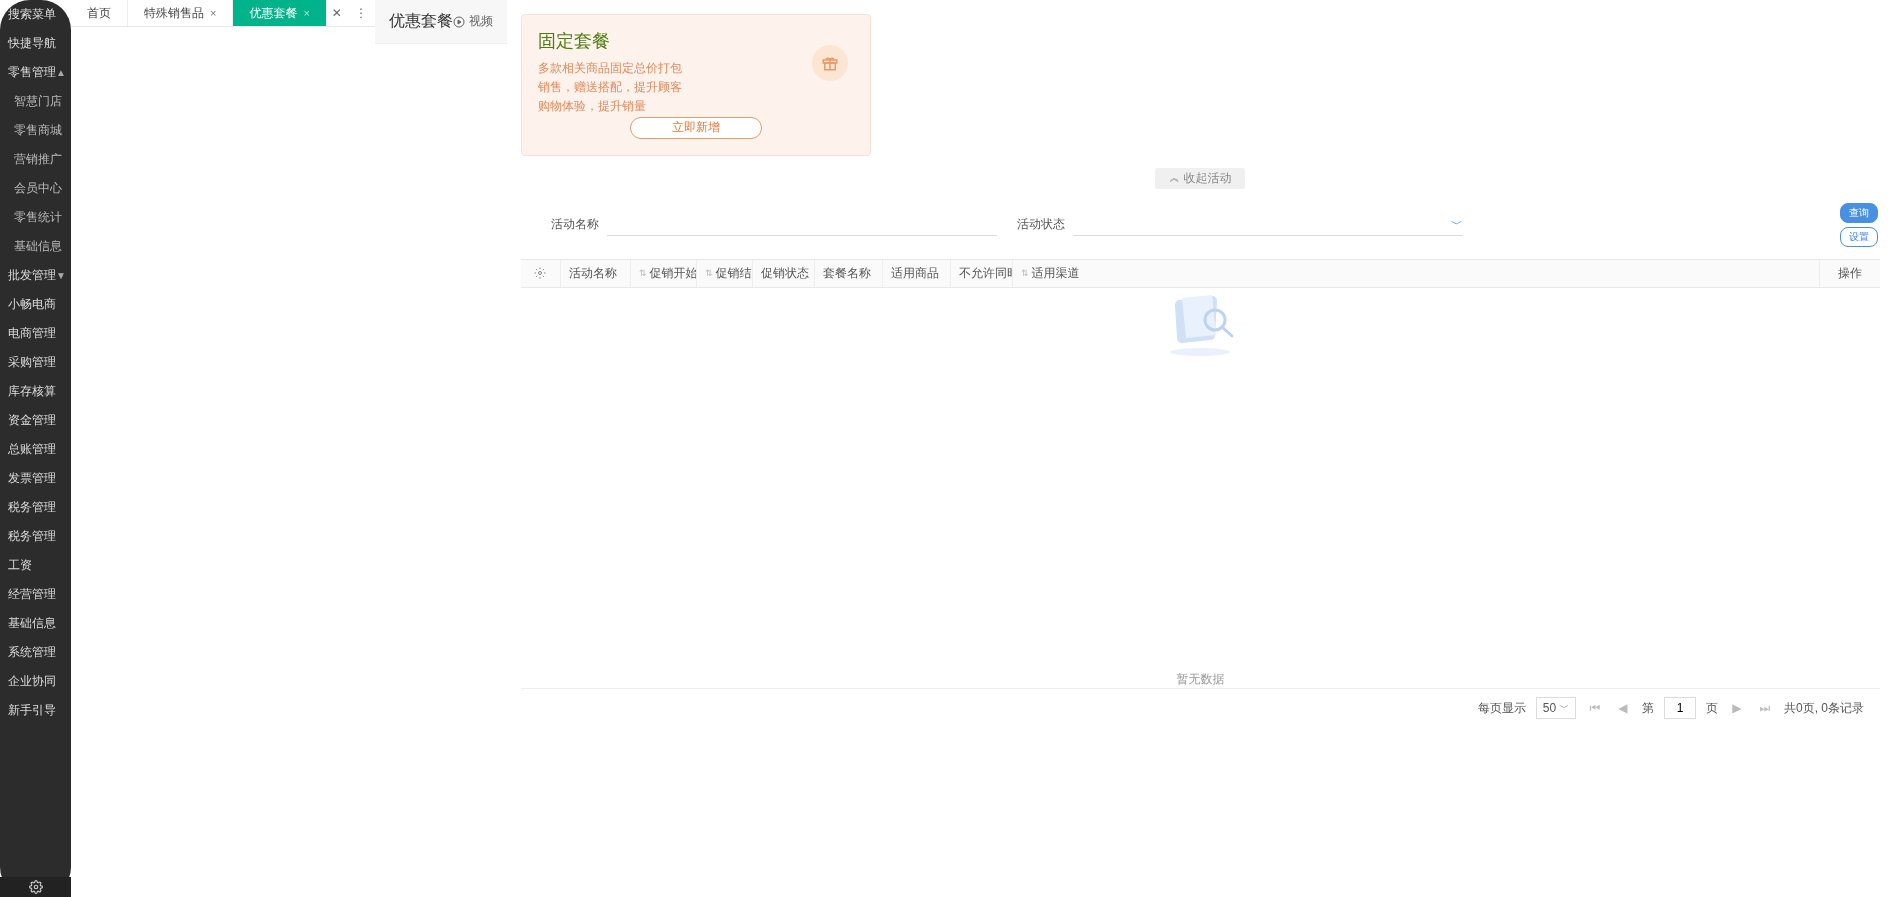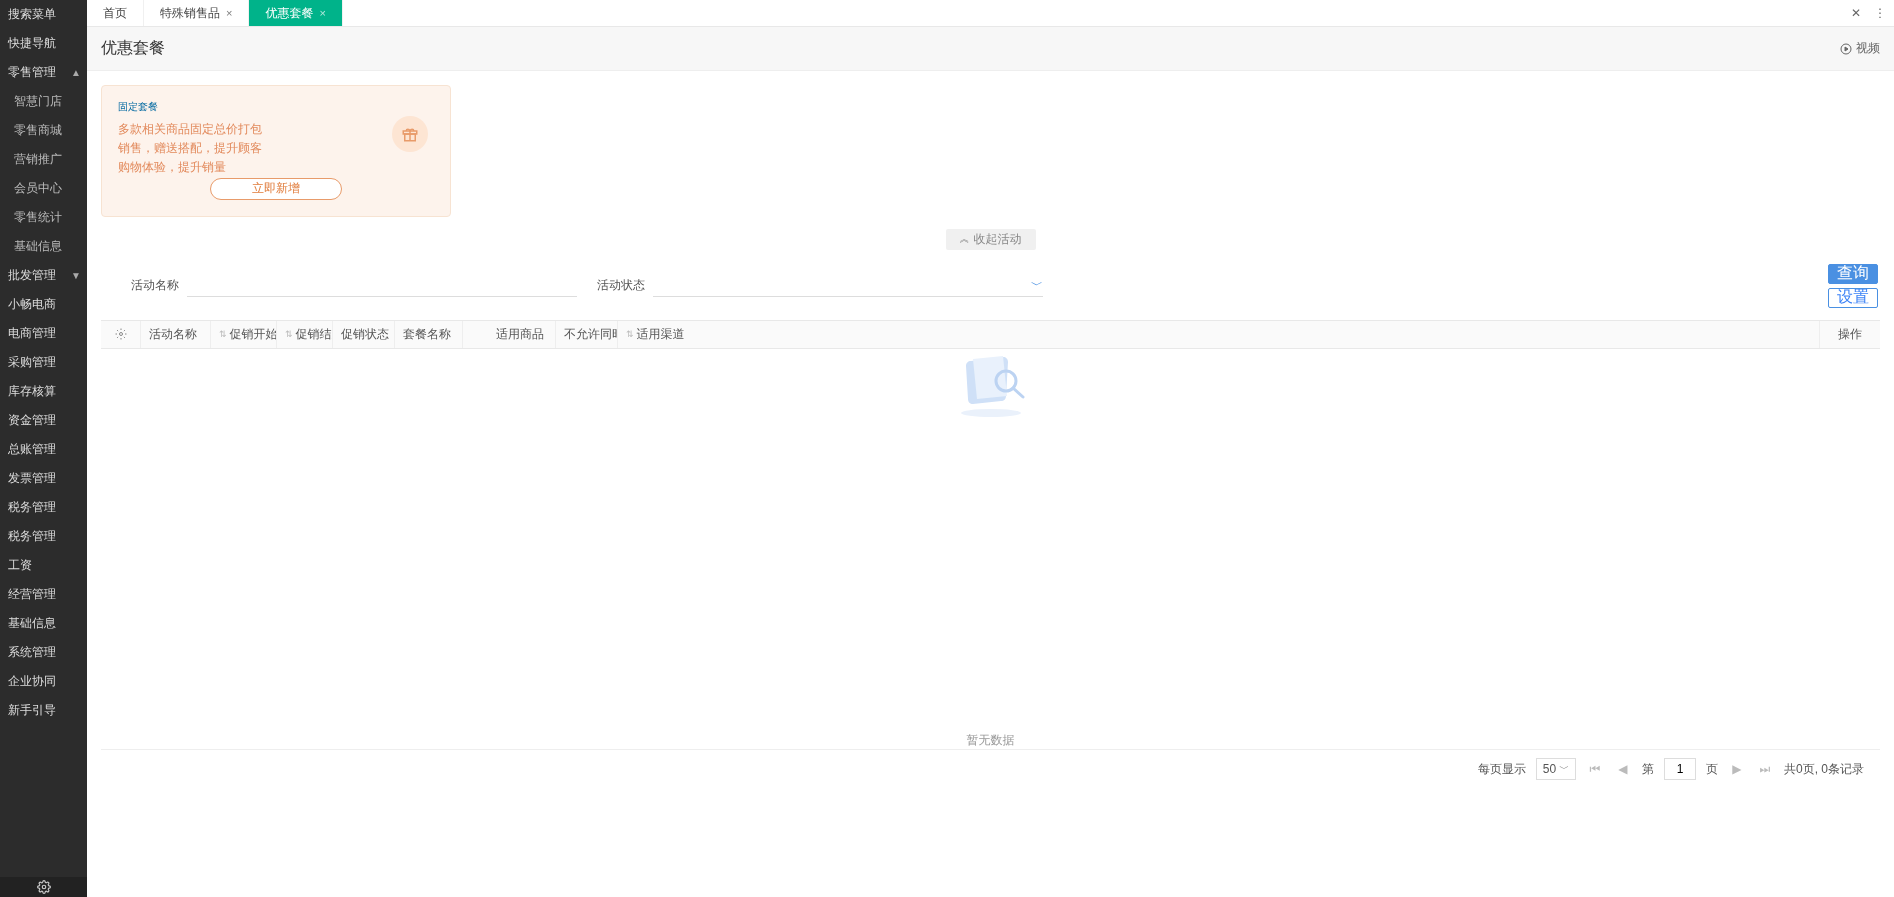--- a/index.html
+++ b/index.html
@@ -1,78 +1,78 @@
 <!DOCTYPE html>
 <html><head>
 <meta charset="utf-8">
 <style>
 * { margin:0; padding:0; box-sizing:border-box; font-family:"Microsoft YaHei","PingFang SC",Arial,sans-serif; }
 body { width:1894px; height:897px; background:#fff; overflow:hidden; font-size:12px; color:#333; }
 .app { display:flex; width:100%; height:100%; }
 
 
-.sidebar { width:87px; background:#2c2c2c; color:#ccc; display:flex; flex-direction:column; position:relative; }
+.sidebar { width:71px; background:#2c2c2c; color:#ccc; display:flex; flex-direction:column; position:relative;border-radius:30px; }
 .sidebar-scroll { flex:1; overflow:hidden; }
 .side-item { height:29px; display:flex; align-items:center; justify-content:flex-start; padding-left:8px; font-size:12px; cursor:pointer; color:#ddd; white-space:nowrap; }
 .side-item .arrow { margin-left:auto; margin-right:6px; font-size:10px; color:#aaa; }
 .side-sub { padding-left:14px; color:#bbb; }
 .side-foot { height:20px; background:#222; display:flex; align-items:center; justify-content:center; color:#aaa; }
 .gear-svg { width:14px; height:14px; }
 
 
-.main { flex:1; display:flex; flex-direction:column; background:#fff; height:100%; }
+.main { flex:1; display:flex; flex-direction:row; background:#fff; height:100%; }
 
 
 .tabbar { height:27px; display:flex; align-items:stretch; background:#fff; border-bottom:1px solid #e8e8e8; position:relative; }
 .tab { display:flex; align-items:center; padding:0 16px; font-size:12px; color:#444; cursor:pointer; border-right:1px solid #f0f0f0; }
 .tab.active { background:#00b38a; color:#fff; }
 .tab .close { margin-left:6px; font-size:11px; opacity:.7; }
 .tab-right { margin-left:auto; display:flex; align-items:center; padding-right:4px; gap:4px; }
 .tab-btn { width:20px; height:20px; display:flex; align-items:center; justify-content:center; color:#666; cursor:pointer; }
 
 
 .page-title-row { height:44px; display:flex; align-items:center; padding:0 14px; background:#f7f7f7; border-bottom:1px solid #eee; }
 .page-title { font-size:16px; color:#333; font-weight:500; }
 .video-link { margin-left:auto; font-size:12px; color:#666; display:flex; align-items:center; gap:4px; }
 
 
 .content { flex:1; overflow:auto; padding:14px 14px 0 14px; background:#fff; position:relative; }
 
 
 .promo-card { width:350px; background:#fdf3ec; border:1px solid #f7e3d2; border-radius:4px; padding:14px 16px 16px 16px; position:relative; }
-.promo-title { font-size:10px; color:#0369a1; font-weight:500; margin-bottom:6px; }
+.promo-title { font-size:18px; color:#4d7c0f; font-weight:500; margin-bottom:6px; }
 .promo-desc { font-size:12px; color:#e2895b; line-height:1.6; width:150px; }
 .promo-icon { position:absolute; top:30px; right:22px; width:36px; height:36px; background:#fde5d3; border-radius:50%; display:flex; align-items:center; justify-content:center; }
 .promo-icon svg { width:18px; height:18px; }
 .promo-btn { width:132px; margin-left:auto; margin-right:auto; display:block; height:22px; border:1px solid #e89b6a; color:#e07b3a; background:#fff; border-radius:12px; font-size:12px; cursor:pointer; }
 
 
 .collapse-bar { display:flex; justify-content:center; margin:12px 0 10px 0; }
 .collapse-btn { background:#f0f0f0; color:#888; font-size:12px; padding:2px 14px; border-radius:2px; cursor:pointer; display:flex; align-items:center; gap:4px; }
 
 
 .filter-row { display:flex; align-items:center; padding:4px 2px 12px 30px; gap:20px; }
 .filter-item { display:flex; align-items:center; gap:8px; }
 .filter-label { font-size:12px; color:#555; }
 .text-input { width:390px; height:22px; border:none; border-bottom:1px solid #ddd; outline:none; font-size:12px; padding:0 4px; background:transparent; }
 .select-wrap { width:390px; height:22px; border-bottom:1px solid #ddd; display:flex; align-items:center; justify-content:space-between; color:#aaa; cursor:pointer; position:relative; }
 .select-wrap .sel-caret { color:#4a90e2; font-size:12px; }
 .filter-actions { margin-left:auto; display:flex; flex-direction:column; gap:4px; }
-.btn { min-width:38px; height:20px; border-radius:2px; font-size:16px; cursor:pointer; display:flex; align-items:center; justify-content:center; padding:0 8px; }
+.btn { min-width:38px; height:20px; border-radius:8px; font-size:10px; cursor:pointer; display:flex; align-items:center; justify-content:center; padding:0 8px; }
 .btn-primary { background:#4a90e2; color:#fff; border:1px solid #4a90e2; }
 .btn-outline { background:#fff; color:#3b82f6; border:1px solid #4a90e2; }
 
 
 .table-wrap { border-top:1px solid #e8e8e8; }
 .thead { display:flex; background:#fafafa; border-bottom:1px solid #e8e8e8; height:28px; align-items:center; }
 .th { font-size:12px; color:#555; padding:0 8px; border-right:1px solid #eee; height:100%; display:flex; align-items:center; gap:3px; white-space:nowrap; overflow:hidden; }
 .th .sort { font-size:9px; color:#bbb; line-height:1; }
 .th.gear { width:40px; justify-content:center; }
 .th.c-name { width:70px; } .th.c-start { width:66px; } .th.c-end { width:56px; } .th.c-pstat { width:62px; }
-.th.c-pkg { width:68px; } .th.c-goods { width:68px;margin-left:25px; } .th.c-nallow { width:62px; } .th.c-channel { flex:1; }
+.th.c-pkg { width:68px; } .th.c-goods { width:68px; } .th.c-nallow { width:62px; } .th.c-channel { flex:1; }
 .th.c-op { width:60px; border-right:none; justify-content:center; }
 
 .empty-area { height:400px; display:flex; flex-direction:column; align-items:center; justify-content:space-between; color:#999; }
 .empty-illus { width:80px; height:70px; margin-bottom:12px; position:relative; }
 .empty-text { font-size:12px; color:#999; }
 
 
 .pager-row { border-top:1px solid #eee; height:40px; display:flex; align-items:center; justify-content:flex-end; padding:0 16px; gap:10px; font-size:12px; color:#555; }
 .pg-select { width:40px; height:22px; border:1px solid #ddd; display:flex; align-items:center; justify-content:center; gap:3px; cursor:pointer; }
 .pg-btn { width:18px; height:18px; display:flex; align-items:center; justify-content:center; color:#bbb; cursor:pointer; }

